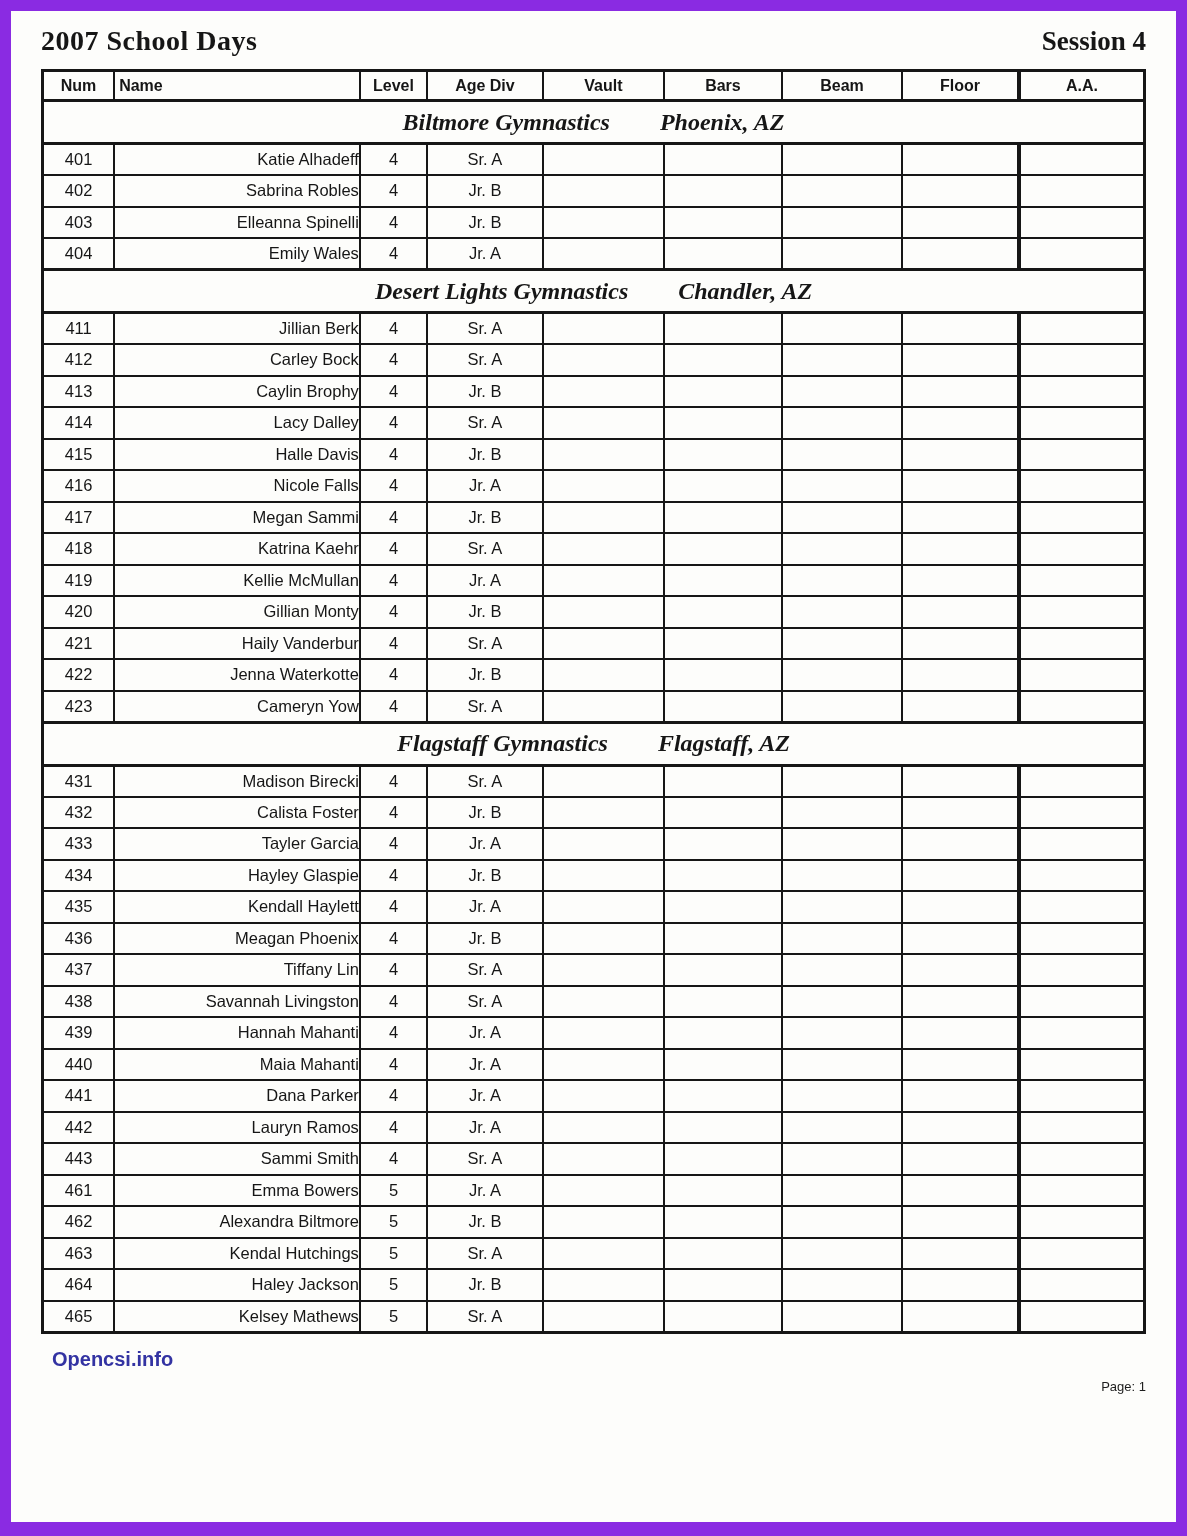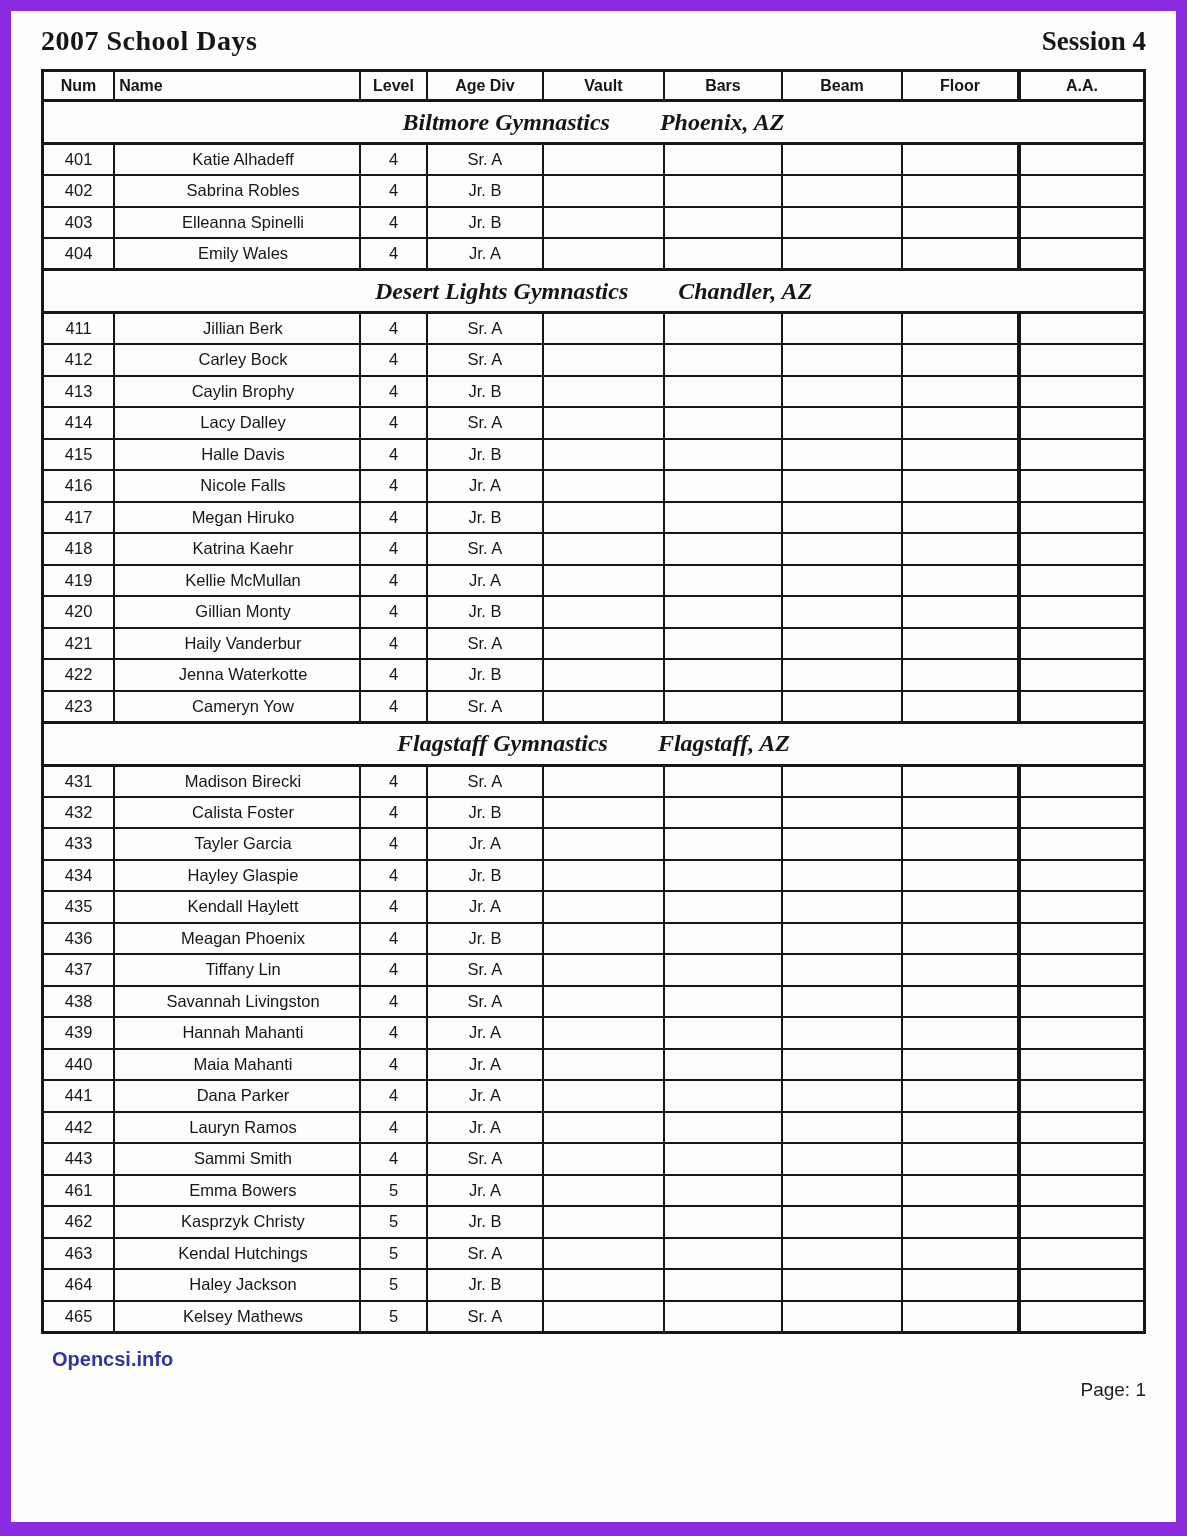--- a/index.html
+++ b/index.html
@@ -58,31 +58,31 @@
   .group-inner{
     display:flex;justify-content:center;align-items:baseline;gap:50px;
     font-family:"Liberation Serif", serif;
     font-style:italic;font-weight:bold;font-size:24px;
   }
   tr.data-row td{
     height:31.5px;
     font-size:16.5px;
     text-align:center;
   }
-  tr.data-row td.cell-name{text-align:center;padding-left:12px;margin-left:40px;}
+  tr.data-row td.cell-name{text-align:right;padding-left:12px;margin-left:40px;}
   .page-footer{margin:14px 30px 0 30px;}
   .site-link{
     display:inline-block;
     color:var(--link);
     font-weight:bold;font-size:20px;
     text-decoration:none;
     margin-left:11px;
   }
   .page-num{
-    text-align:right;font-size:19px;color:#1d1d1d;margin-top:8px;
+    text-align:right;font-size:13px;color:#1d1d1d;margin-top:8px;
   }
 </style>
 </head>
 <body>
 
 <div class="frame">
 
   <div class="page-header">
     <div class="doc-title">2007 School Days</div>
     <div class="session">Session 4</div>
@@ -235,21 +235,21 @@
           <td class="cell-level">4</td>
           <td class="cell-age-div">Jr. A</td>
           <td class="cell-vault"></td>
           <td class="cell-bars"></td>
           <td class="cell-beam"></td>
           <td class="cell-floor"></td>
           <td class="cell-aa"></td>
         </tr>
         <tr class="data-row">
           <td class="cell-num">417</td>
-          <td class="cell-name">Megan Hiruko</td>
+          <td class="cell-name">Megan Sammi</td>
           <td class="cell-level">4</td>
           <td class="cell-age-div">Jr. B</td>
           <td class="cell-vault"></td>
           <td class="cell-bars"></td>
           <td class="cell-beam"></td>
           <td class="cell-floor"></td>
           <td class="cell-aa"></td>
         </tr>
         <tr class="data-row">
           <td class="cell-num">418</td>
@@ -474,21 +474,21 @@
           <td class="cell-level">5</td>
           <td class="cell-age-div">Jr. A</td>
           <td class="cell-vault"></td>
           <td class="cell-bars"></td>
           <td class="cell-beam"></td>
           <td class="cell-floor"></td>
           <td class="cell-aa"></td>
         </tr>
         <tr class="data-row">
           <td class="cell-num">462</td>
-          <td class="cell-name">Kasprzyk Christy</td>
+          <td class="cell-name">Alexandra Biltmore</td>
           <td class="cell-level">5</td>
           <td class="cell-age-div">Jr. B</td>
           <td class="cell-vault"></td>
           <td class="cell-bars"></td>
           <td class="cell-beam"></td>
           <td class="cell-floor"></td>
           <td class="cell-aa"></td>
         </tr>
         <tr class="data-row">
           <td class="cell-num">463</td>

